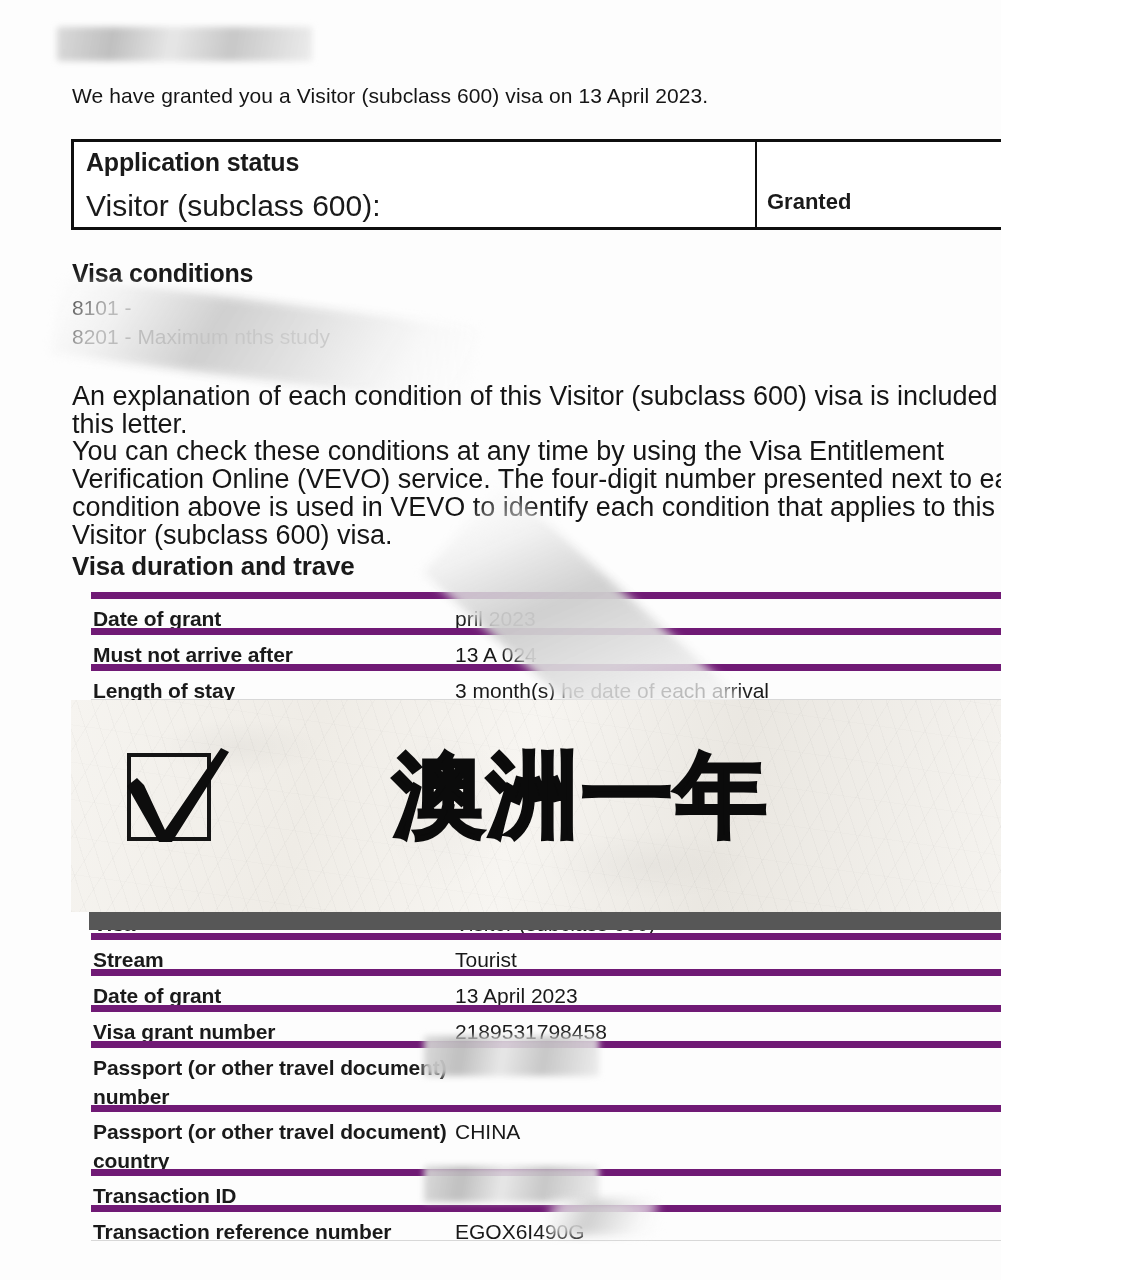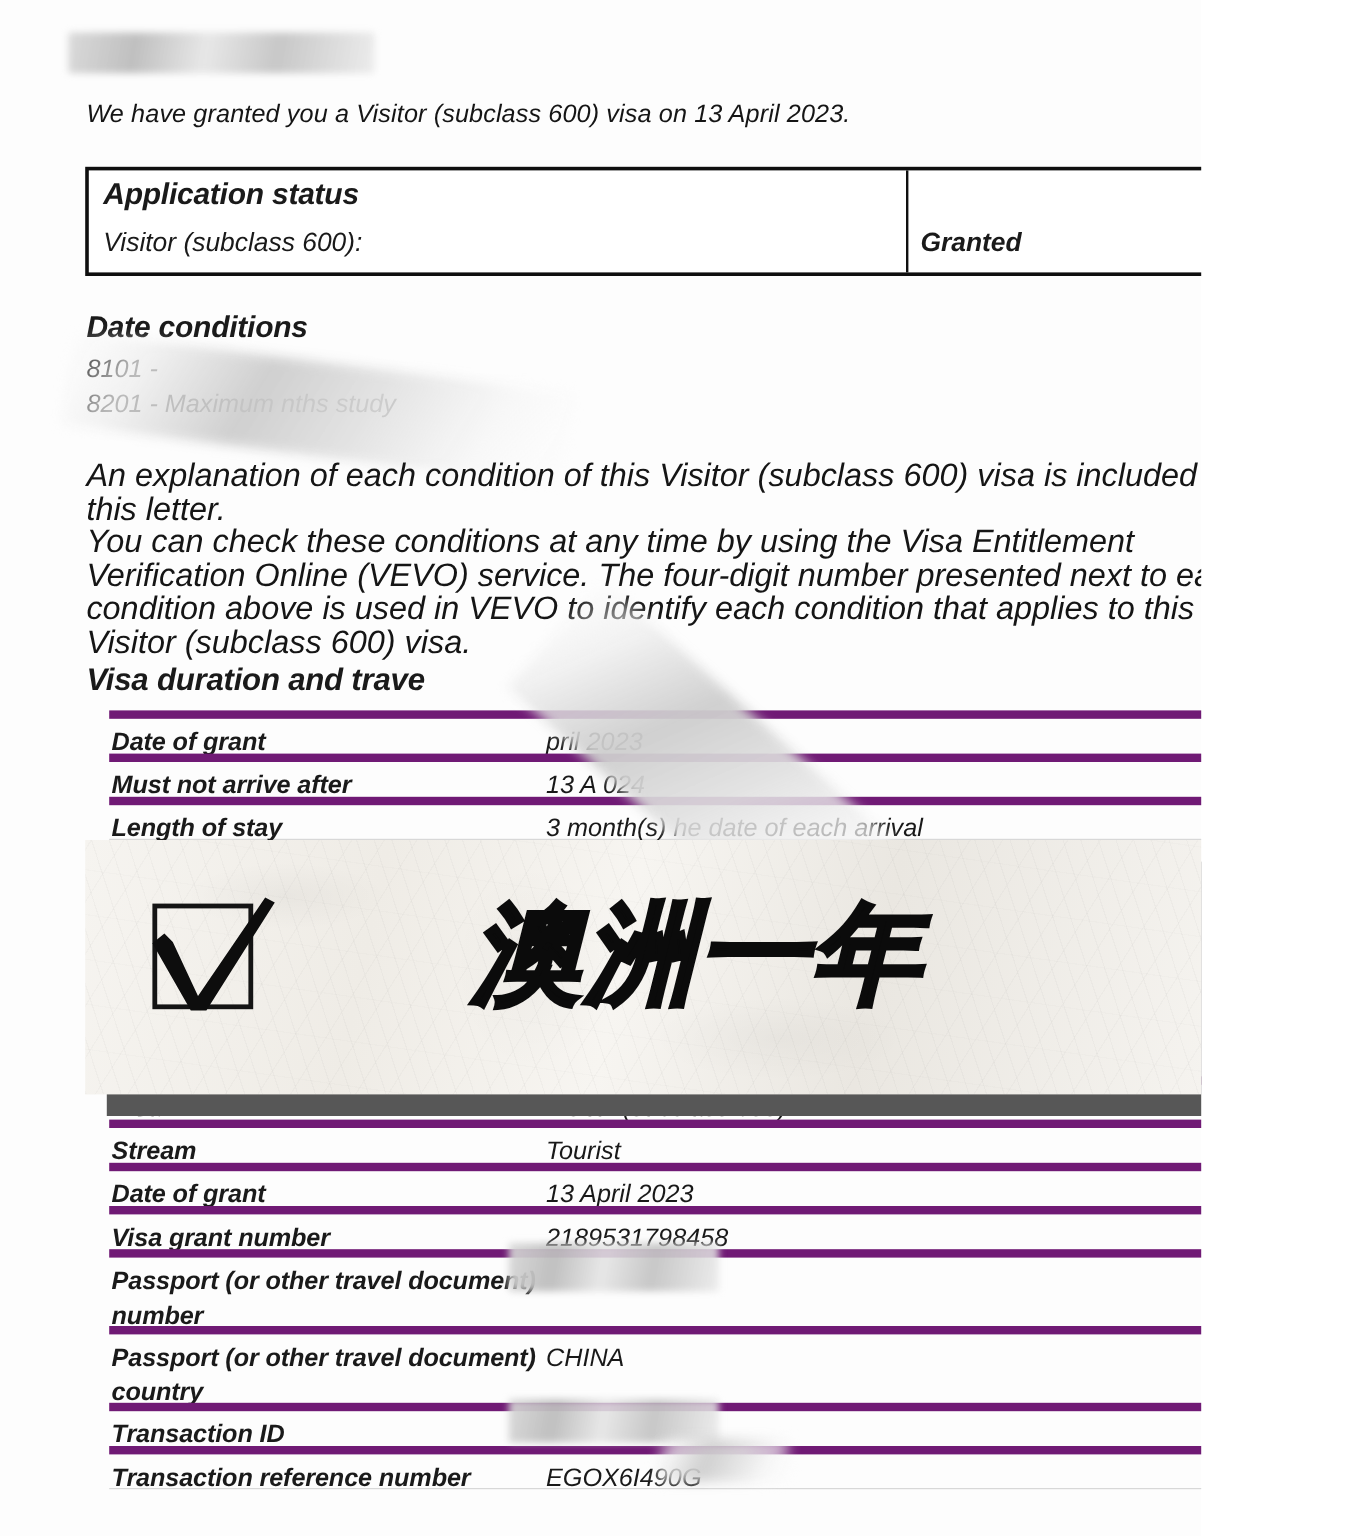--- a/index.html
+++ b/index.html
@@ -12,21 +12,20 @@
     font-family: "Liberation Sans", sans-serif;
     color: #1a1a1a;
     -webkit-font-smoothing: antialiased;
   }
   #page {
     position: relative;
     width: 1001px;
     height: 1280px;
     background: #fdfdfd;
     overflow: hidden;
-    font-style: italic;
   }
 
   
   .redact {
     position: absolute;
     pointer-events: none;
     background: linear-gradient(100deg,
         rgba(215,215,215,.92) 0%,
         rgba(188,188,188,.95) 22%,
         rgba(228,228,228,.88) 45%,
@@ -79,21 +78,21 @@
     position: absolute;
     left: 12px; top: 6px;
     font-size: 25px;
     font-weight: bold;
     letter-spacing: -.2px;
     text-align: center;
   }
   .status-subject {
     position: absolute;
     left: 12px; top: 47px;
-    font-size: 22px;
+    font-size: 30px;
   }
   .status-value {
     position: absolute;
     left: 693px; top: 47px;
     font-size: 22px;
     font-weight: bold;
   }
 
   
   .cond-head {
@@ -252,21 +251,21 @@
 
   <div class="intro">We have granted you a Visitor (subclass 600) visa on 13 April 2023.</div>
 
   <div class="status-box">
     <div class="status-divider"></div>
     <div class="status-title">Application status</div>
     <div class="status-subject">Visitor (subclass 600):</div>
     <div class="status-value">Granted</div>
   </div>
 
-  <div class="cond-head">Date conditions</div>
+  <div class="cond-head">Visa conditions</div>
   <div class="cond-line cond-1">8101 -</div>
   <div class="cond-line cond-2">8201 - Maximum                        nths study</div>
   <div class="smudge-soft smudge-cond"></div>
 
   <div class="para para-1">An explanation of each condition of this Visitor (subclass 600) visa is included in this letter.</div>
   <div class="para para-2">You can check these conditions at any time by using the Visa Entitlement Verification Online (VEVO) service. The four-digit number presented next to each condition above is used in VEVO to identify each condition that applies to this Visitor (subclass 600) visa.</div>
 
   <div class="sec-head">Visa duration and trave</div>
 
   <div class="table t-duration">

